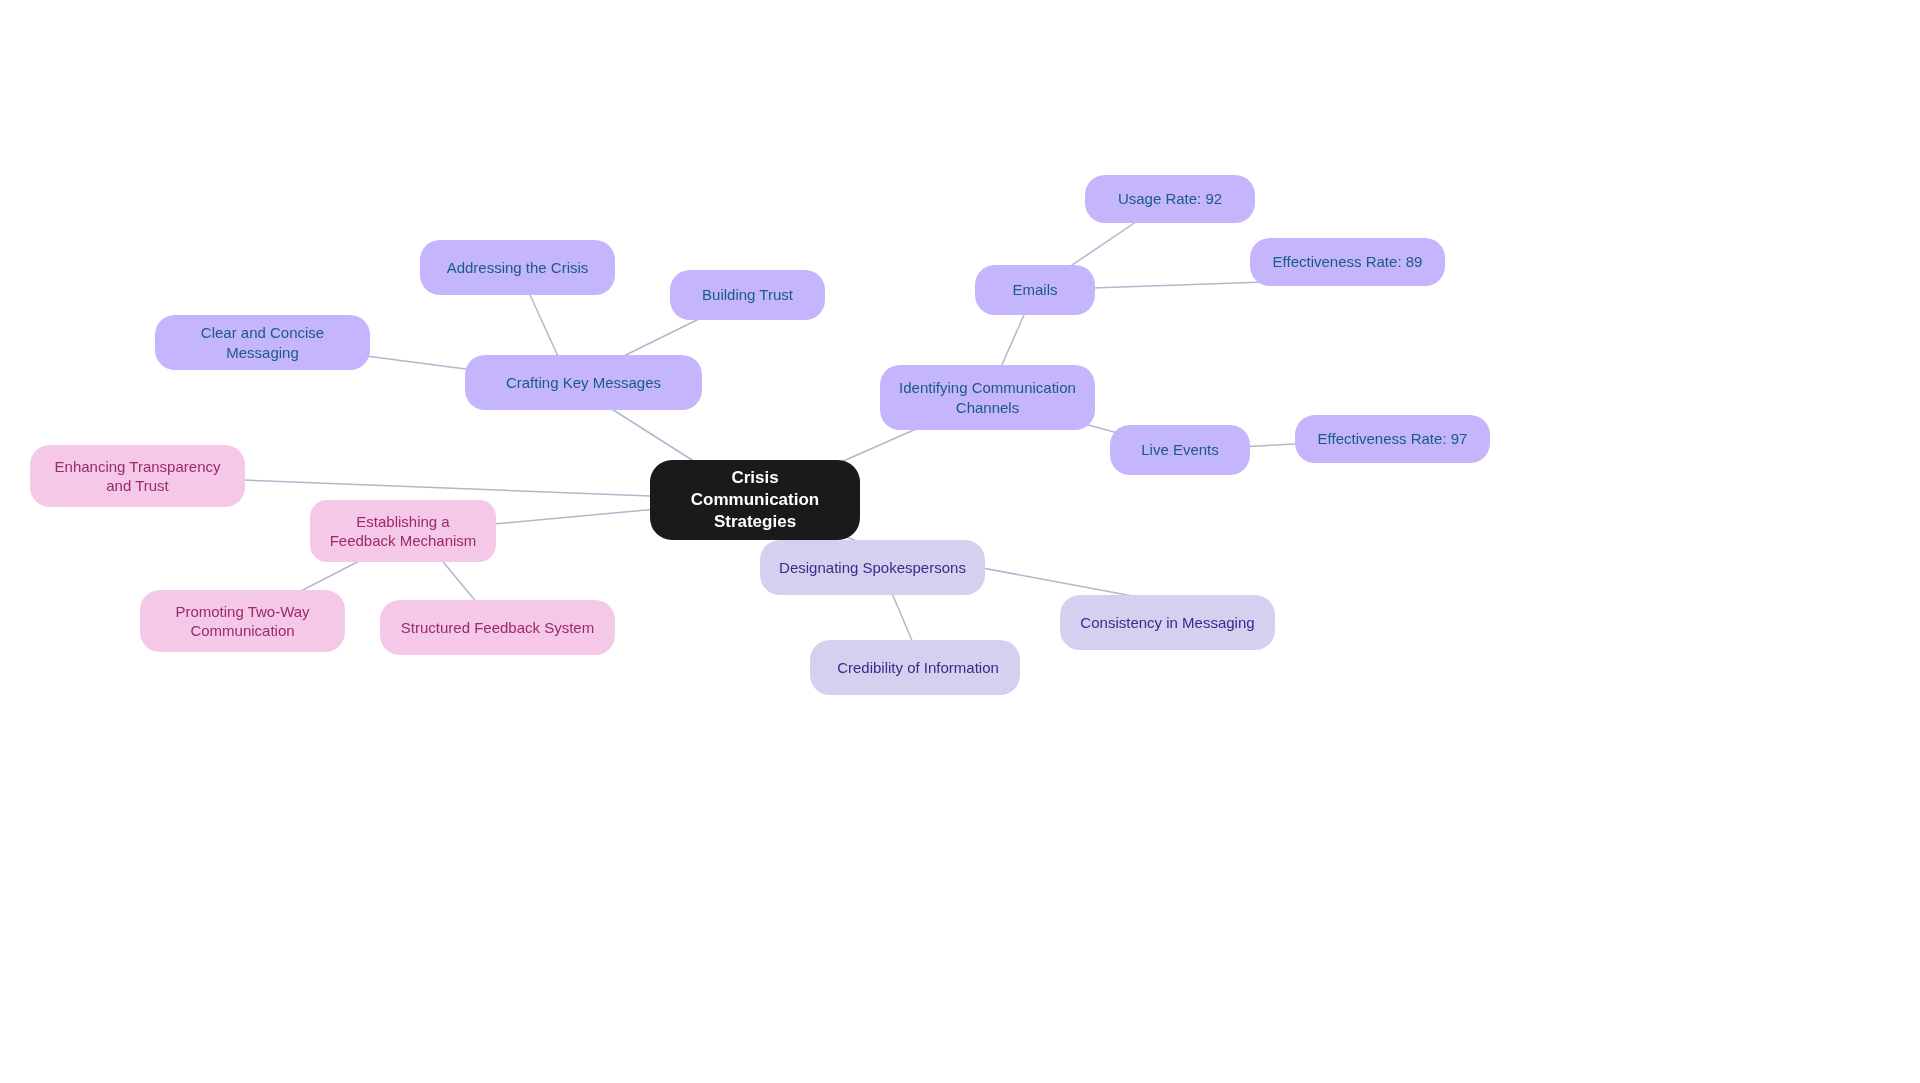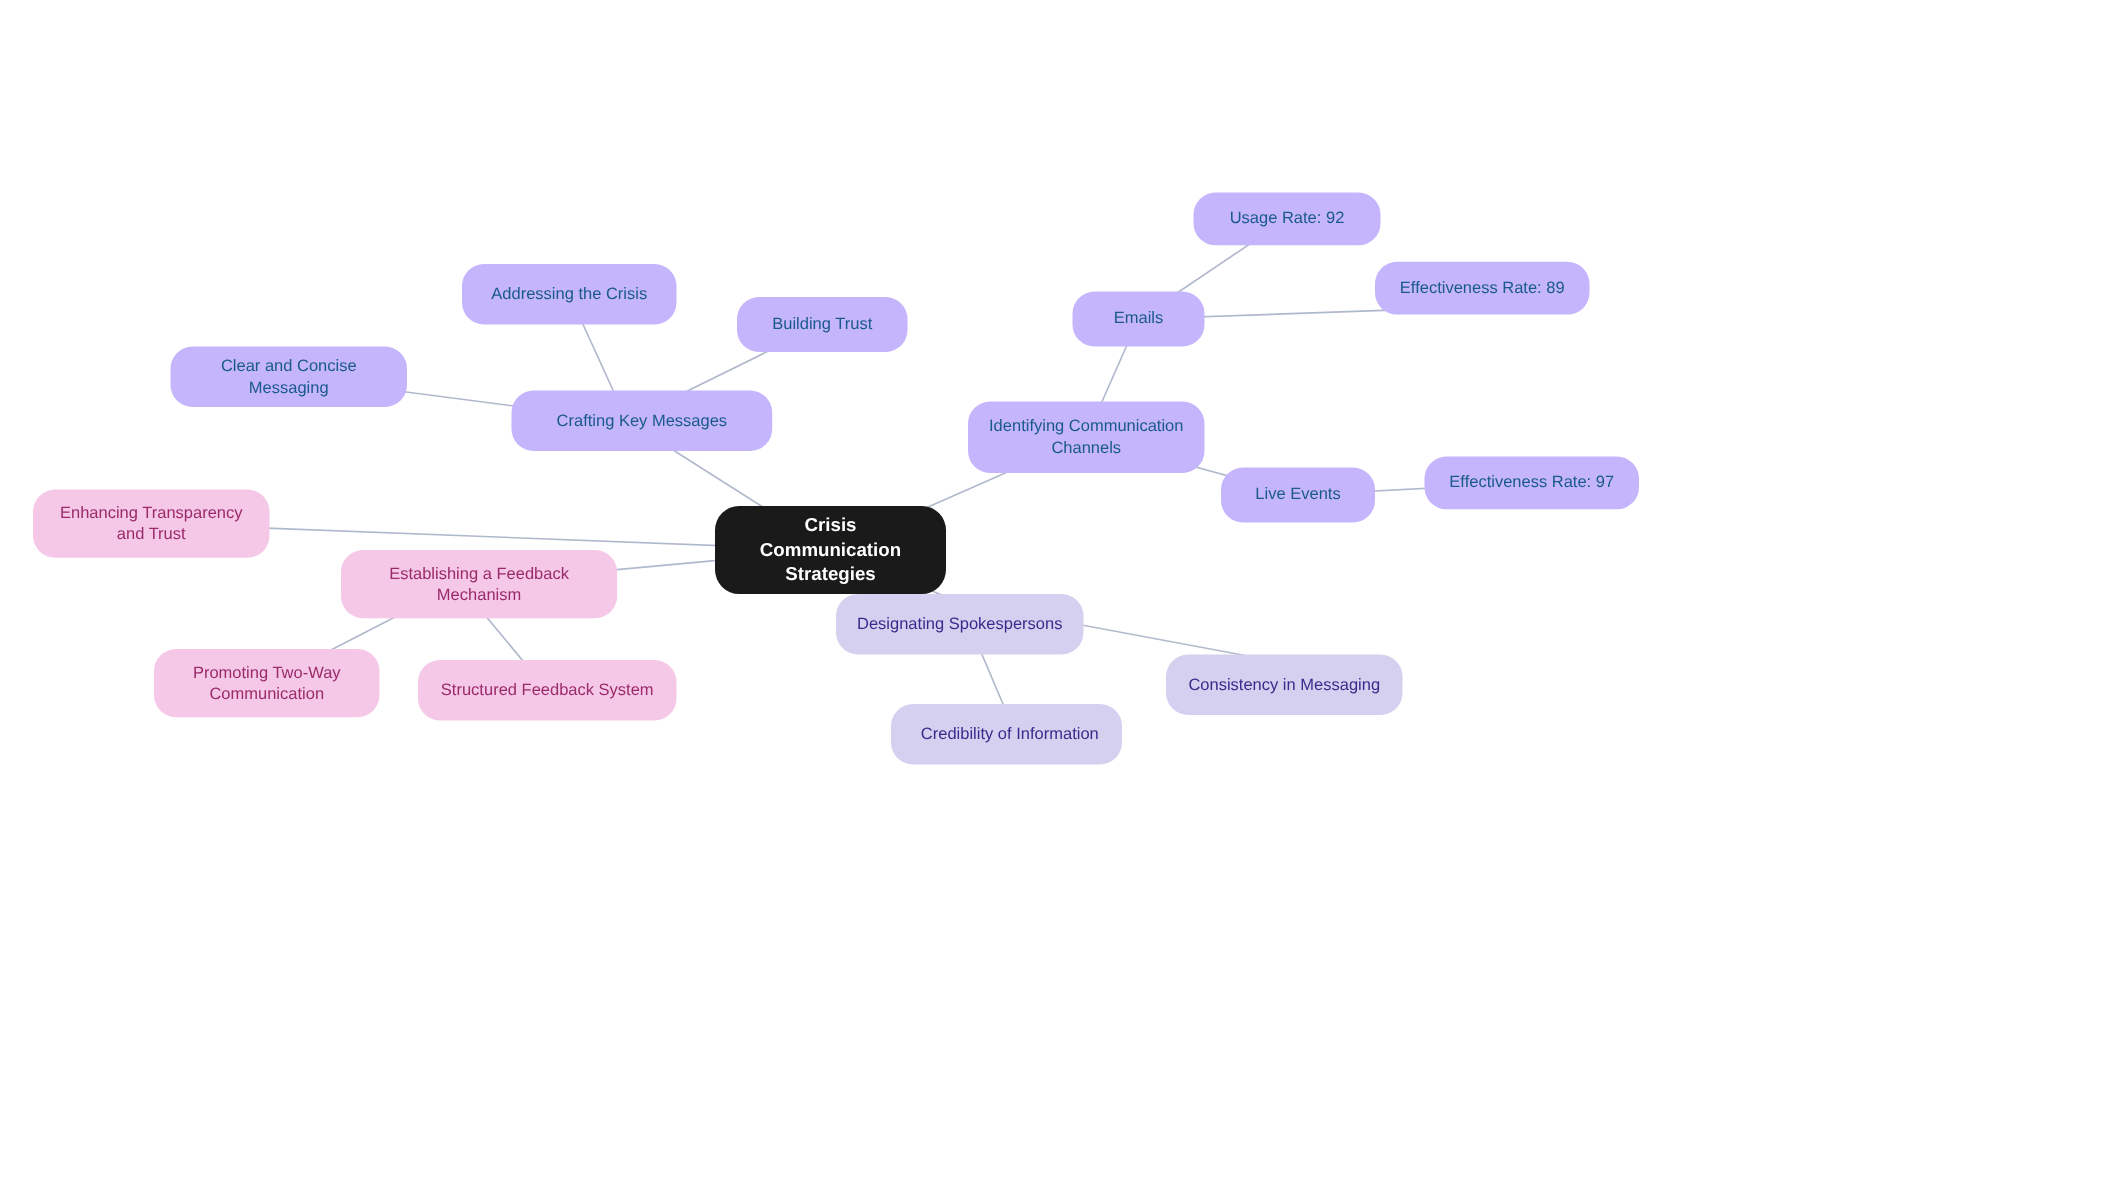--- a/index.html
+++ b/index.html
@@ -88,18 +88,18 @@
     <div class="node node-blue" style="left: 975px; top: 265px; width: 120px; height: 50px;">Emails</div>
     <div class="node node-blue" style="left: 1085px; top: 175px; width: 170px; height: 48px;">Usage Rate: 92</div>
     <div class="node node-blue" style="left: 1250px; top: 238px; width: 195px; height: 48px;">Effectiveness Rate: 89</div>
     <div class="node node-blue" style="left: 1110px; top: 425px; width: 140px; height: 50px;">Live Events</div>
     <div class="node node-blue" style="left: 1295px; top: 415px; width: 195px; height: 48px;">Effectiveness Rate: 97</div>
     <div class="node node-lavender" style="left: 760px; top: 520px; width: 225px; height: 55px;">Designating Spokespersons</div>
     <div class="node node-lavender" style="left: 810px; top: 620px; width: 210px; height: 55px; padding-left: 24px;">Credibility of Information</div>
     <div class="node node-lavender" style="left: 1060px; top: 575px; width: 215px; height: 55px;">Consistency in Messaging</div>
     <div class="node node-pink" style="left: 30px; top: 445px; width: 215px; height: 62px;">Enhancing Transparency
 and Trust</div>
-    <div class="node node-pink" style="left: 310px; top: 500px; width: 251px; height: 62px;">Establishing a Feedback
+    <div class="node node-pink" style="left: 310px; top: 500px; width: 186px; height: 62px; border-radius: 17px;">Establishing a Feedback
 Mechanism</div>
     <div class="node node-pink" style="left: 140px; top: 590px; width: 205px; height: 62px;">Promoting Two-Way
 Communication</div>
     <div class="node node-pink" style="left: 380px; top: 600px; width: 235px; height: 55px;">Structured Feedback System</div>
   </div>
 
 </body></html>

